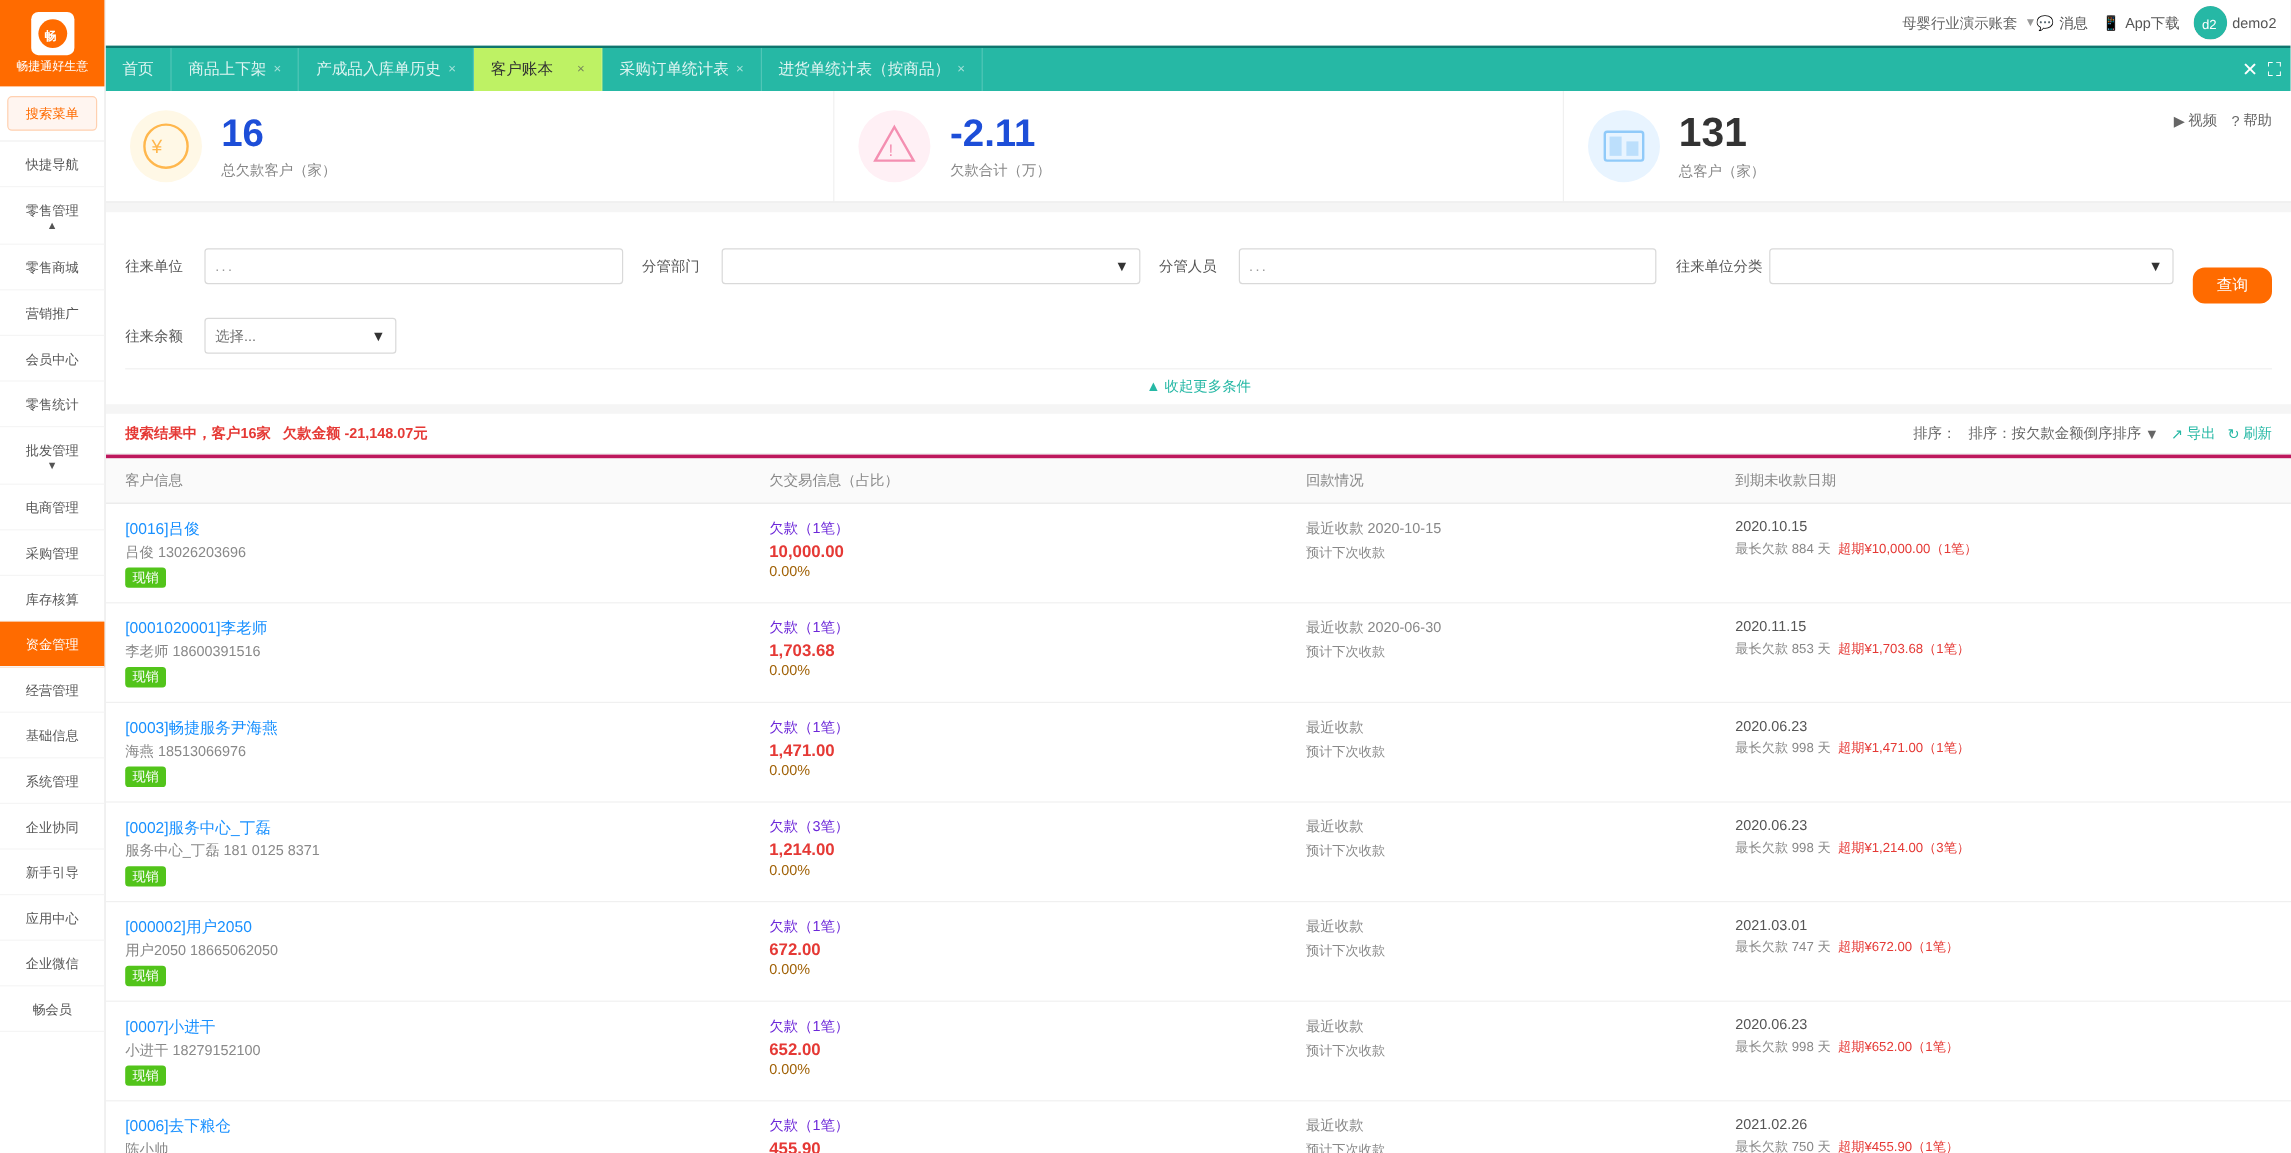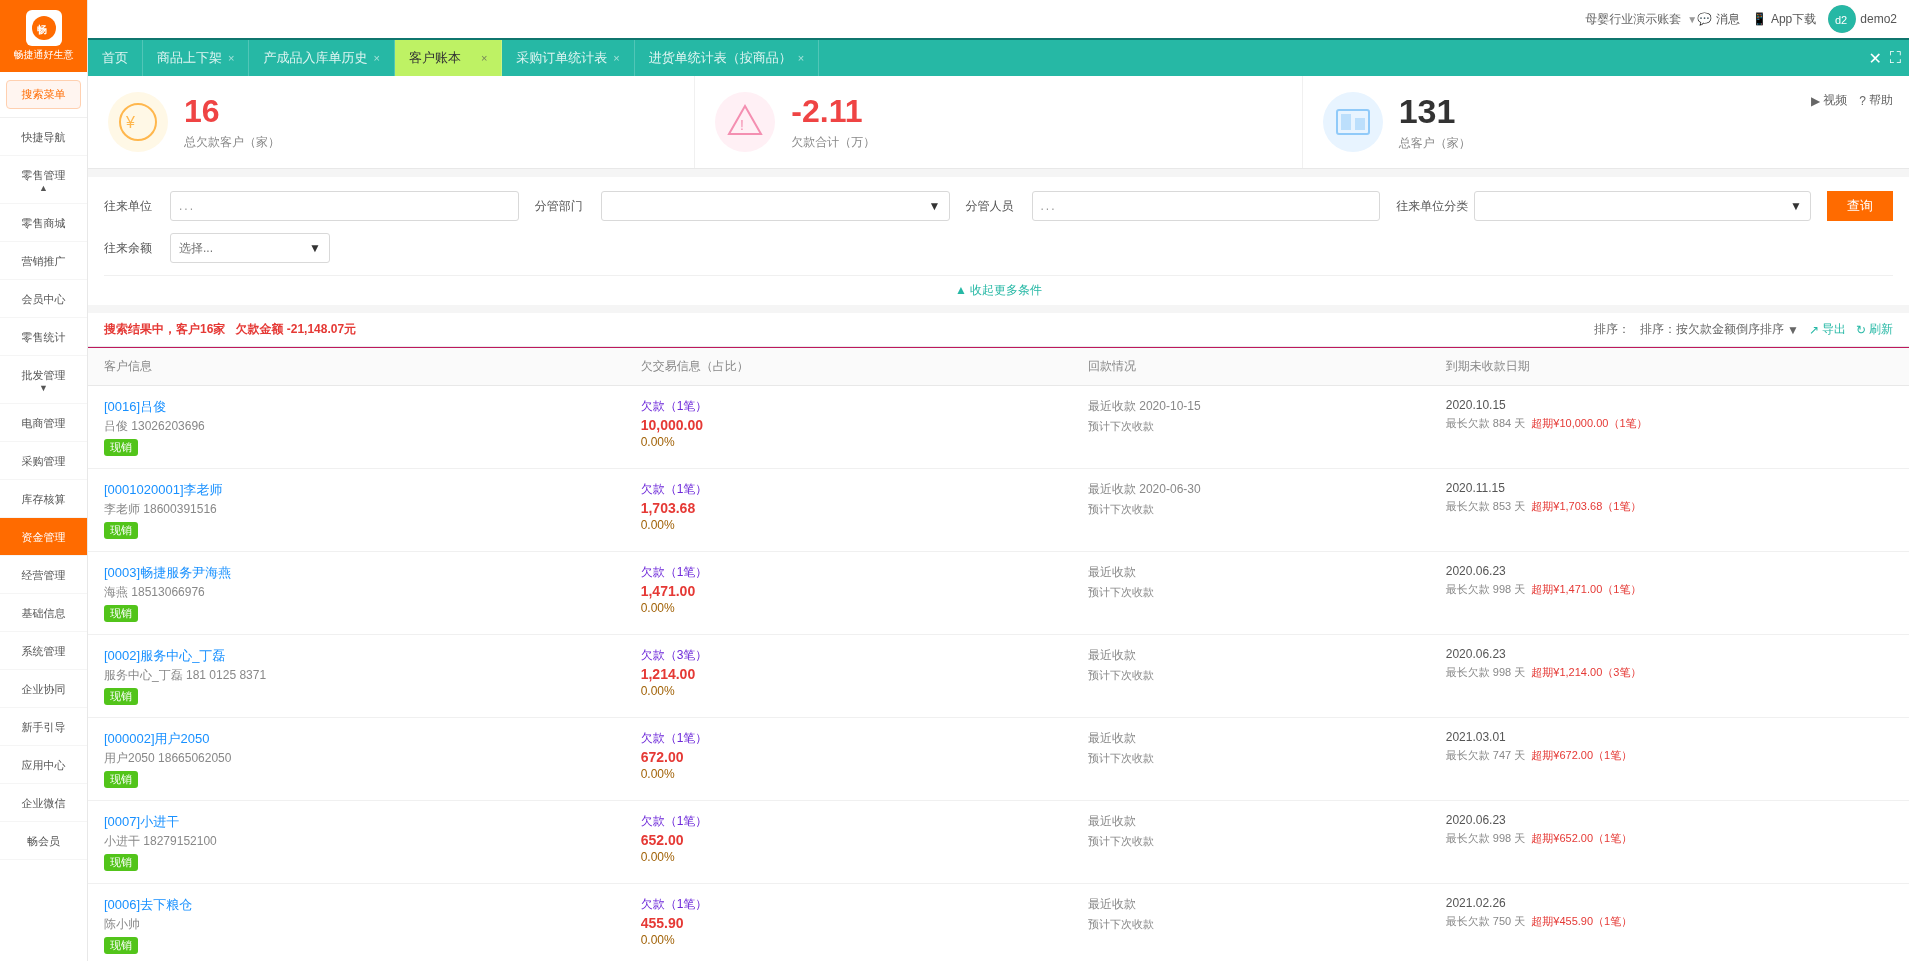--- a/index.html
+++ b/index.html
@@ -40,48 +40,48 @@
 
     
     .stats-row { display: flex; background: #fff; margin-bottom: 8px; border-bottom: 1px solid #e8e8e8; }
     .stat-card { flex: 1; padding: 16px 20px; display: flex; align-items: center; gap: 16px; border-right: 1px solid #f0f0f0; }
     .stat-card:last-child { border-right: none; }
     .stat-icon { width: 60px; height: 60px; border-radius: 50%; display: flex; align-items: center; justify-content: center; flex-shrink: 0; }
     .stat-icon.yellow { background: #fff8e6; }
     .stat-icon.pink { background: #fff0f5; }
     .stat-icon.blue { background: #e8f4ff; }
     .stat-value { font-size: 32px; font-weight: bold; }
-    .stat-value.red { color: #ef4444; }
+    .stat-value.red { color: #1d4ed8; }
     .stat-value.black { color: #333; font-size: 34px; font-weight: bold; }
     .stat-label { font-size: 12px; color: #888; margin-top: 4px; }
     .stat-right { margin-left: auto; display: flex; align-items: center; gap: 12px; font-size: 12px; color: #666; }
     .stat-right span { display: flex; align-items: center; gap: 3px; cursor: pointer; }
 
     
     .filter-area { background: #fff; padding: 14px 16px 0; margin-bottom: 8px; }
     .filter-row { display: flex; gap: 16px; margin-bottom: 12px; flex-wrap: wrap; }
     .filter-item { display: flex; align-items: center; gap: 6px; flex: 1; min-width: 200px; }
     .filter-label { font-size: 12px; color: #555; white-space: nowrap; min-width: 60px; }
     .filter-input { flex: 1; height: 30px; border: 1px solid #d9d9d9; border-radius: 3px; padding: 0 8px; font-size: 12px; display: flex; align-items: center; justify-content: space-between; cursor: pointer; background: #fff; position: relative; }
     .filter-input .dots { color: #999; letter-spacing: 2px; }
     .filter-select { flex: 1; height: 30px; border: 1px solid #d9d9d9; border-radius: 3px; padding: 0 8px; font-size: 12px; background: #fff; display: flex; align-items: center; justify-content: space-between; cursor: pointer; }
-    .search-btn { background: #ff6b00; color: #fff; border: none; padding: 6px 20px; border-radius: 0; font-size: 13px; cursor: pointer; white-space: nowrap; height: 30px; }
+    .search-btn { background: #ff6b00; color: #fff; border: none; padding: 6px 20px; border-radius: 10px; font-size: 13px; cursor: pointer; white-space: nowrap; height: 30px; margin-top: 32px; }
     .collapse-row { text-align: center; padding: 6px; color: #26b8a5; font-size: 12px; cursor: pointer; border-top: 1px solid #f0f0f0; }
 
     
     .results-bar { background: #fff; padding: 8px 16px; display: flex; align-items: center; justify-content: space-between; margin-bottom: 0; border-bottom: 1px solid #e8e8e8; }
     .results-text { font-size: 12px; color: #555; }
     .results-text span { color: #e53935; font-weight: bold; }
     .results-actions { display: flex; align-items: flex-start; gap: 10px; font-size: 12px; color: #666; }
     .results-actions .sort-btn { display: flex; align-items: center; gap: 3px; cursor: pointer; }
     .results-actions .action-btn { display: flex; align-items: center; gap: 3px; cursor: pointer; color: #26b8a5; }
 
     
     .table-container { background: #fff; }
-    .table-header { display: grid; grid-template-columns: 3fr 2.5fr 2fr 2.5fr; padding: 10px 16px; background: #fafafa; border-bottom: 1px solid #e8e8e8; border-top: 1px solid #be185d; font-family: Liberation Serif, serif; }
+    .table-header { display: grid; grid-template-columns: 3fr 2.5fr 2fr 2.5fr; padding: 10px 16px; background: #fafafa; border-bottom: 1px solid #e8e8e8; border-top: 3px solid #be185d; font-family: Liberation Serif, serif; }
     .th { font-size: 12px; color: #888; font-weight: 500; }
     .table-row { display: grid; grid-template-columns: 3fr 2.5fr 2fr 2.5fr; padding: 12px 16px; border-bottom: 1px solid #f0f0f0; align-items: start; }
     .customer-name { color: #1890ff; font-size: 13px; cursor: pointer; }
     .customer-sub { font-size: 12px; color: #888; margin-top: 2px; }
     .tag { display: inline-block; padding: 1px 6px; border-radius: 3px; font-size: 11px; margin-top: 4px; }
     .tag.green { background: #52c41a; color: #fff; }
     .debt-count { font-size: 12px; color: #6d28d9; }
     .debt-amount { color: #e53935; font-size: 14px; font-weight: bold; margin-top: 2px; }
     .debt-percent { font-size: 12px; color: #a16207; margin-top: 2px; }
     .collection-info { font-size: 12px; color: #888; }

